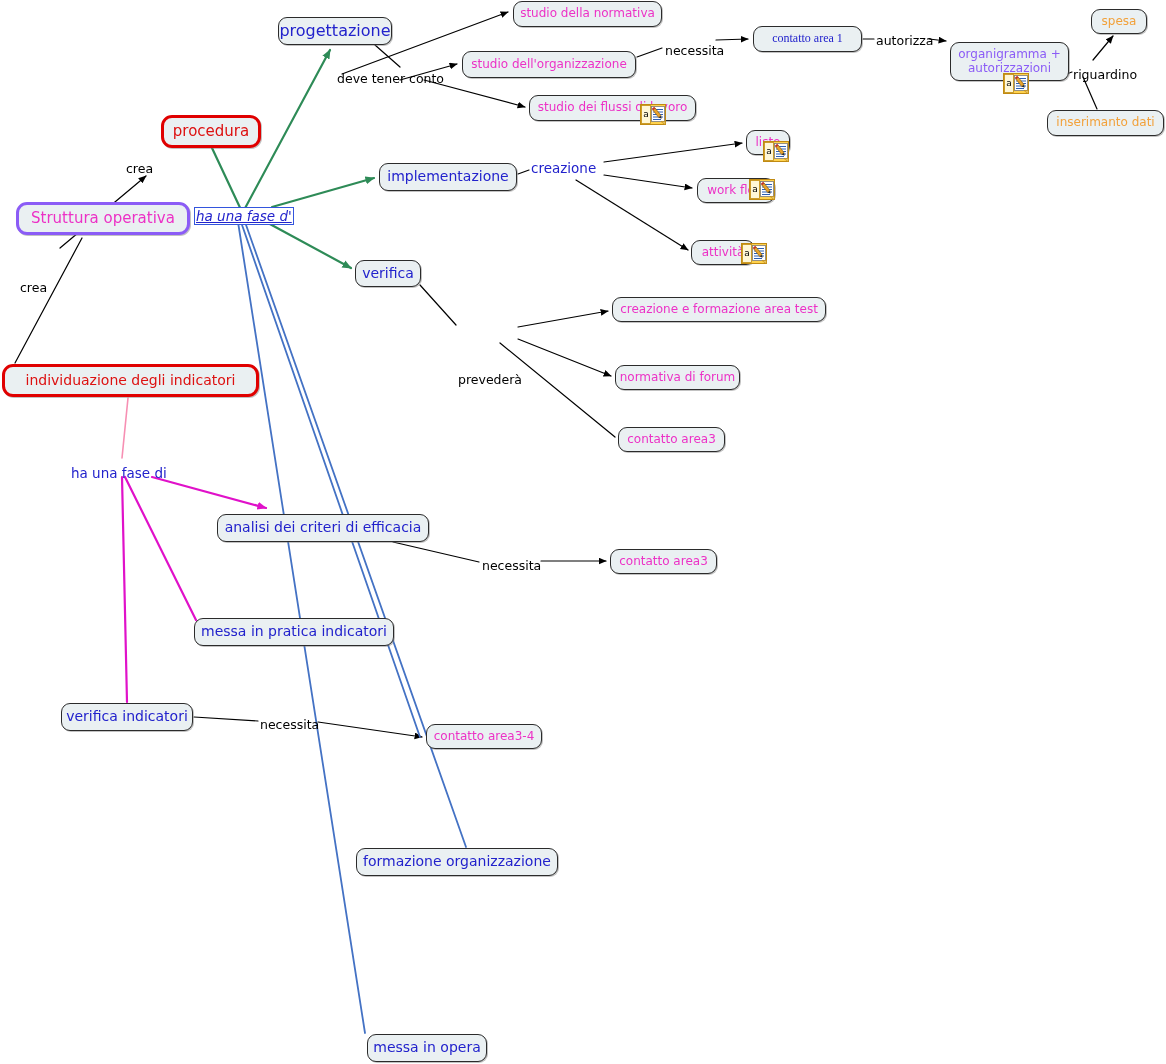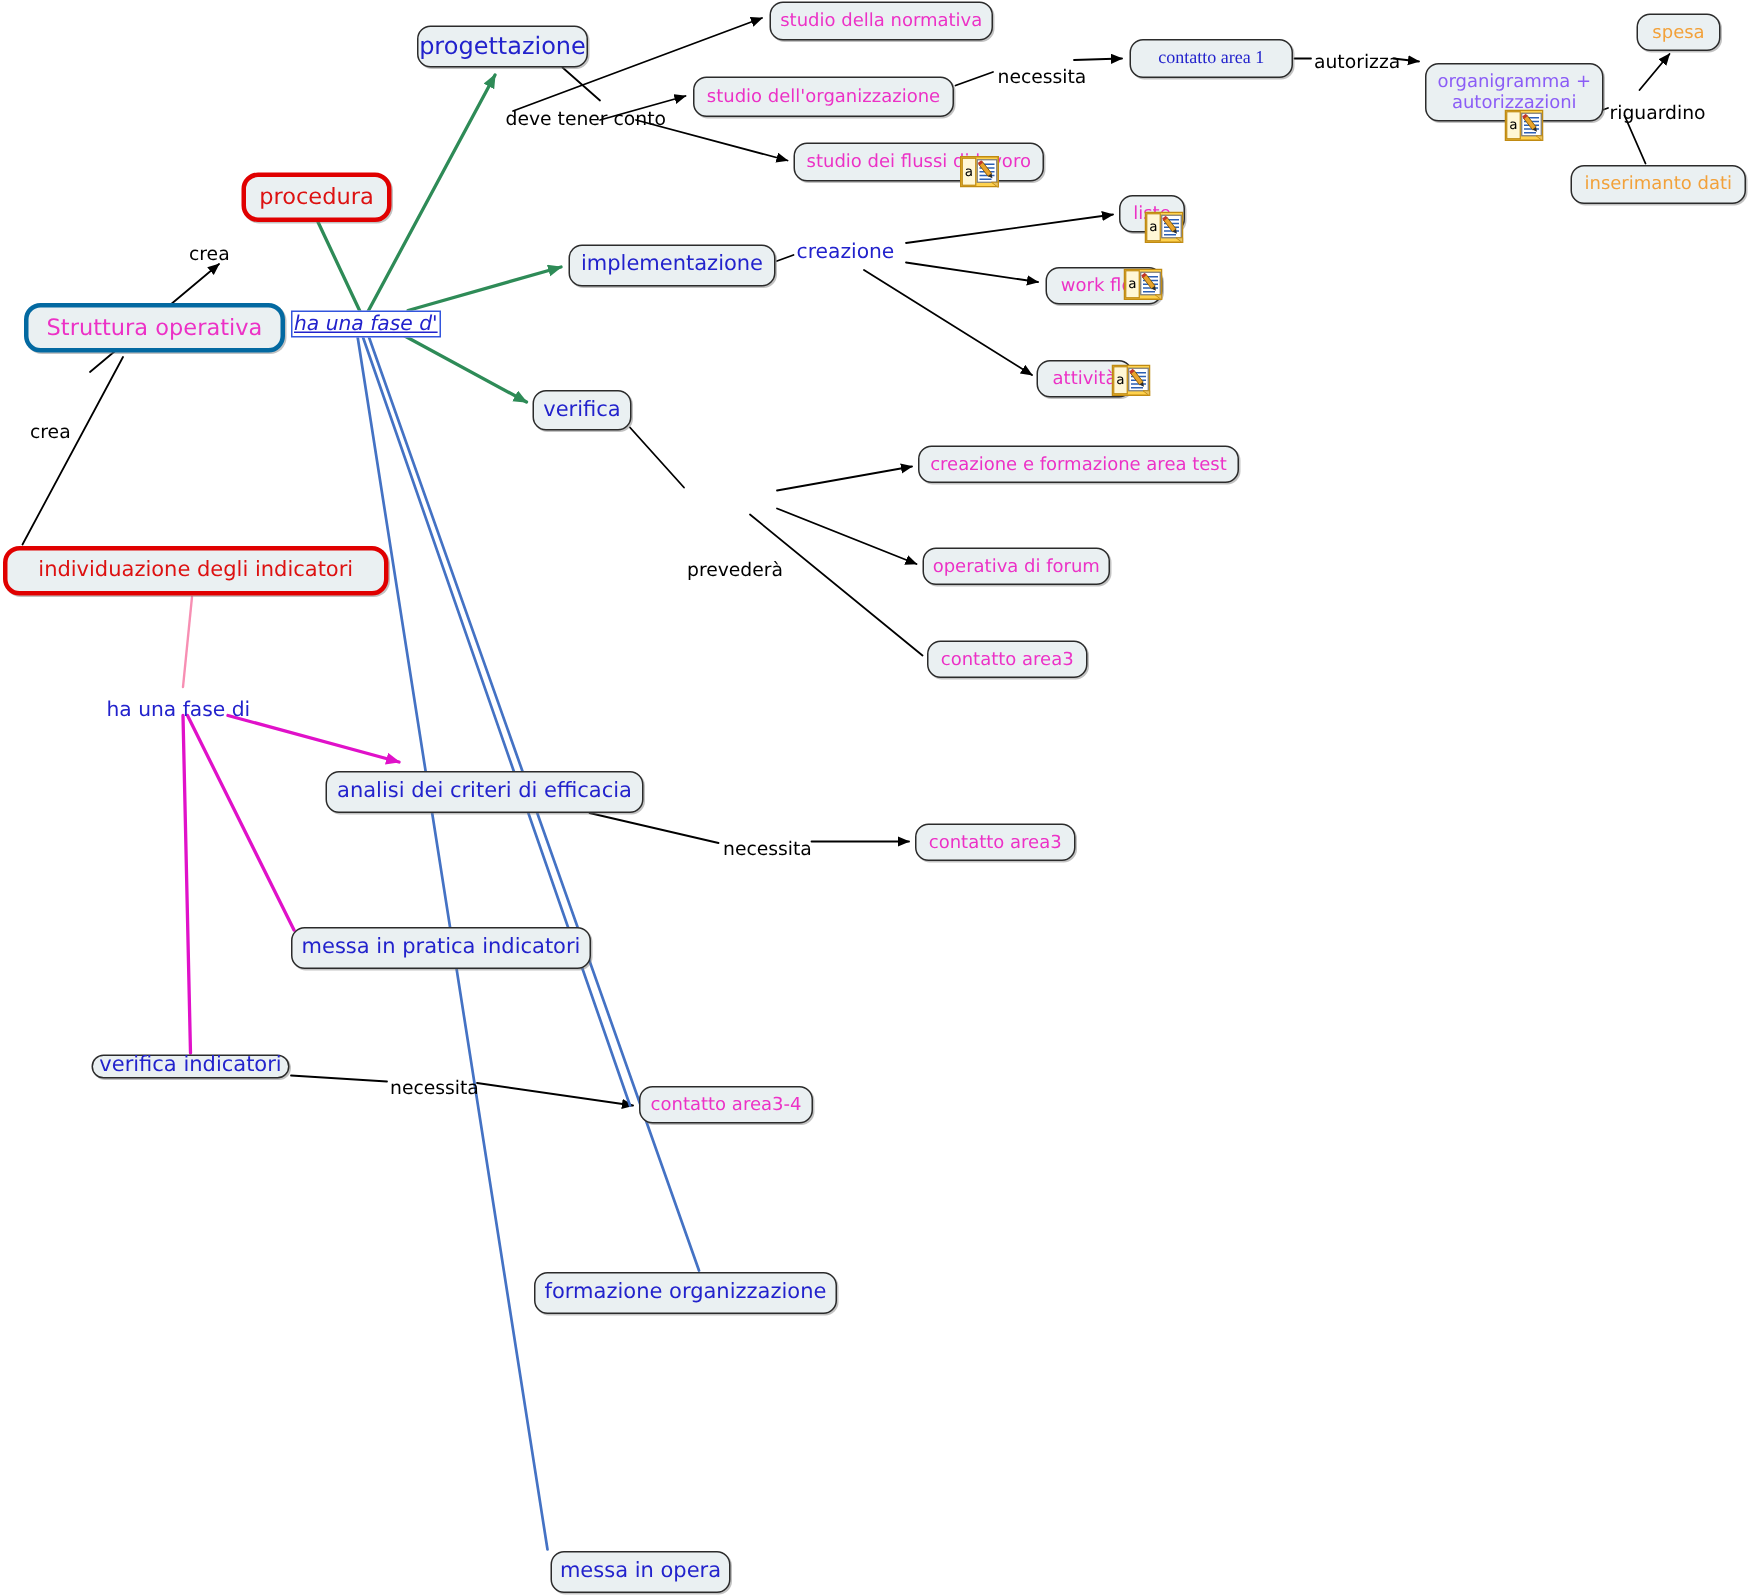--- a/index.html
+++ b/index.html
@@ -42,21 +42,21 @@
   .node.pink-txt  { color: #ec31c6; }
   .node.red-txt   { color: #dd1111; }
   .node.green-txt { color: #8b5cf6; }
   .node.orange-txt{ color: #f2a13a; }
 
   .node.red-border {
     border: 3px solid #e00000;
     border-radius: 11px;
   }
   .node.blue-border {
-    border: 3px solid #0369a1;
+    border: 3px solid #8b5cf6;
     border-radius: 11px;
   }
   .node.wrap { white-space: normal; }
 
   
   .elabel {
     position: absolute;
     color: #000000;
     font-size: 12.5px;
     white-space: nowrap;
@@ -251,26 +251,26 @@
           </g>
           <g transform="rotate(-38 18 10)">
             <rect x="16.4" y="3.2" width="3" height="10" fill="#e8a32c" stroke="#8a5d05" stroke-width="0.6"></rect>
             <path d="M16.4,13.2 L19.4,13.2 L17.9,16 z" fill="#2b2b2b"></path>
             <rect x="16.4" y="2" width="3" height="2" fill="#c3362b"></rect>
           </g>
           <path d="M21,17.5 L25.5,17.5 L25.5,21 z" fill="#e8c260" stroke="#c08a12" stroke-width="0.6"></path>
         </svg></div>
       <div class="node blue-txt" style="left: 355px; top: 260px; width: 66px; height: 27px; font-size: 14px;">verifica</div>
       <div class="node pink-txt" style="left: 612px; top: 297px; width: 214px; height: 25px; font-size: 12px;">creazione e formazione area test</div>
-      <div class="node pink-txt" style="left: 615px; top: 365px; width: 125px; height: 25px; font-size: 12px;">operativa di forum</div>
+      <div class="node pink-txt" style="left: 615px; top: 365px; width: 125px; height: 25px; font-size: 12px;">normativa di forum</div>
       <div class="node pink-txt" style="left: 618px; top: 427px; width: 107px; height: 25px; font-size: 12px;">contatto area3</div>
       <div class="node blue-txt" style="left: 217px; top: 514px; width: 212px; height: 28px; font-size: 14px; text-align: center;">analisi dei criteri di efficacia</div>
       <div class="node pink-txt" style="left: 610px; top: 549px; width: 107px; height: 25px; font-size: 12px;">contatto area3</div>
       <div class="node blue-txt" style="left: 194px; top: 618px; width: 200px; height: 28px; font-size: 14px;">messa in pratica indicatori</div>
-      <div class="node blue-txt" style="left: 61px; top: 703px; width: 132px; height: 16px; font-size: 14px;">verifica indicatori</div>
+      <div class="node blue-txt" style="left: 61px; top: 703px; width: 132px; height: 28px; font-size: 14px;">verifica indicatori</div>
       <div class="node pink-txt" style="left: 426px; top: 724px; width: 116px; height: 25px; font-size: 12px;">contatto area3-4</div>
       <div class="node blue-txt" style="left: 356px; top: 848px; width: 202px; height: 28px; font-size: 14px;">formazione organizzazione</div>
       <div class="node blue-txt" style="left: 367px; top: 1034px; width: 120px; height: 28px; font-size: 14px;">messa in opera</div>
     </div>
   <div id="label-layer">
       <div class="elabel " style="left: 126px; top: 161px;">crea</div>
       <div class="elabel " style="left: 20px; top: 280px;">crea</div>
       <div class="elabel selected" style="left: 194px; top: 207px; font-style: italic;">ha una fase d'</div>
       <div class="elabel " style="left: 337px; top: 71px;">deve tener conto</div>
       <div class="elabel " style="left: 665px; top: 43px;">necessita</div>

